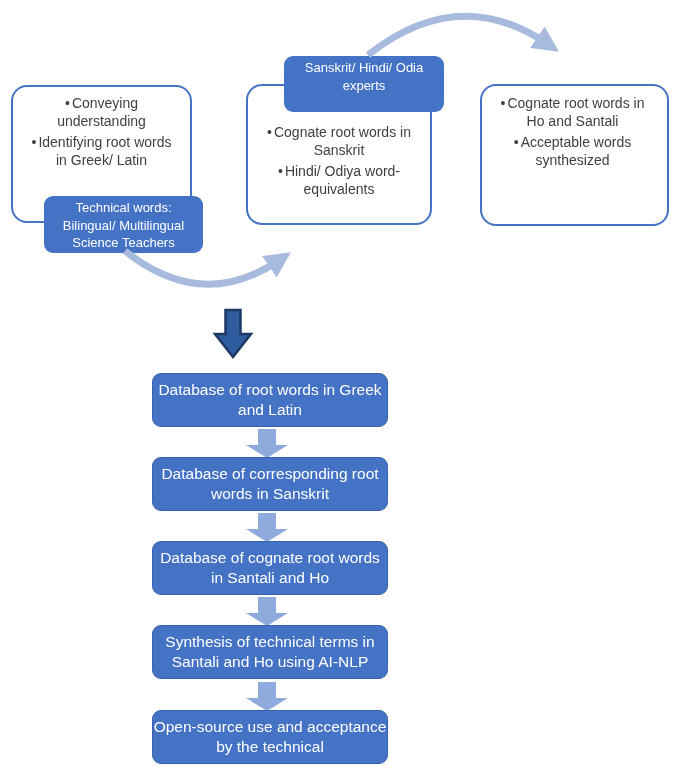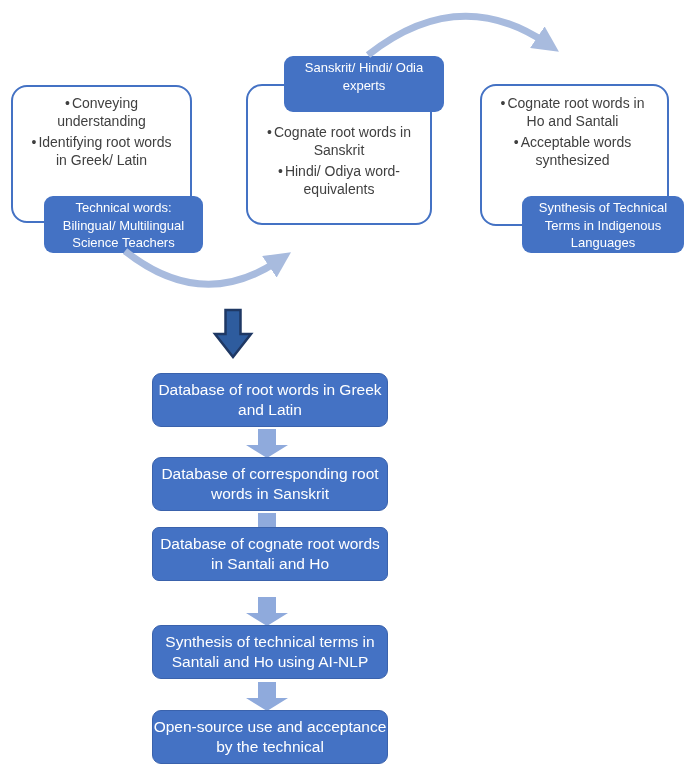--- a/index.html
+++ b/index.html
@@ -51,21 +51,21 @@
     left: 152px; width: 236px; height: 54px;
     background: #4472C4;
     border: 1.5px solid #3A62AC;
     border-radius: 9px;
     color: #ffffff; font-size: 15.5px; line-height: 1.28;
     display: flex; align-items: center; justify-content: center;
     text-align: center; padding: 2px 0;
   }
   .step-1 { top: 373px; }
   .step-2 { top: 457px; }
-  .step-3 { top: 527px; border-radius: 7px; }
+  .step-3 { top: 541px; }
   .step-4 { top: 625px; }
   .step-5 { top: 710px; }
 
   svg.overlay { position: absolute; left: 0; top: 0; pointer-events: none; }
 </style>
 </head>
 <body>
 
 <div class="canvas">
 
@@ -87,23 +87,20 @@
   </div>
   <div class="tag tag-b">
     <span>Sanskrit/ Hindi/ Odia experts</span>
   </div>
 
   <div class="bubble bubble-c">
     <ul>
       <li>Cognate root words in Ho and Santali</li>
       <li>Acceptable words synthesized</li>
     </ul>
-  </div>
-  <div class="tag tag-c">
-    <span>Synthesis of Technical Terms in Indigenous Languages</span>
   </div>
 
   <svg class="overlay" width="685" height="766" viewBox="0 0 685 766">
     <defs>
       <marker id="ah" viewBox="0 0 10 10" refX="4" refY="5" orient="auto" markerUnits="userSpaceOnUse" markerWidth="26" markerHeight="26">
         <path d="M0 0 L10 5 L0 10 Z" fill="#A8BBDE"></path>
       </marker>
     </defs>
 
     <path d="M 125 251 Q 202 312 278 261" fill="none" stroke="#A8BBDE" stroke-width="7" marker-end="url(#ah)"></path>

